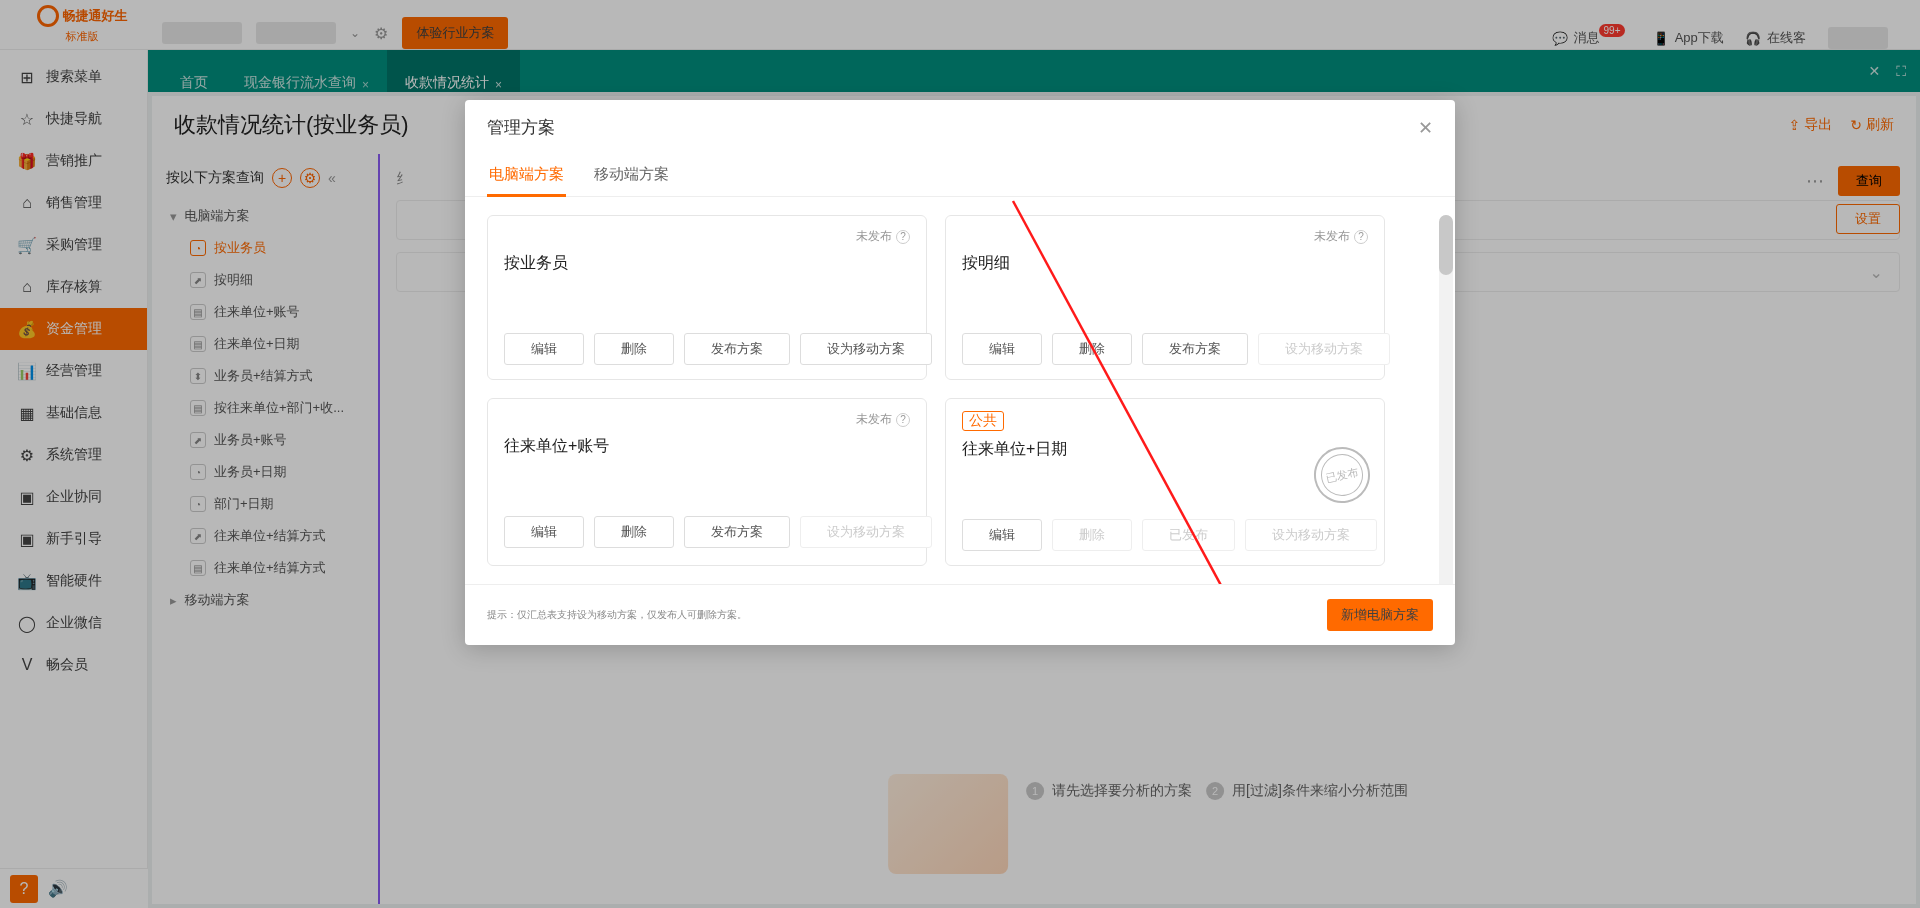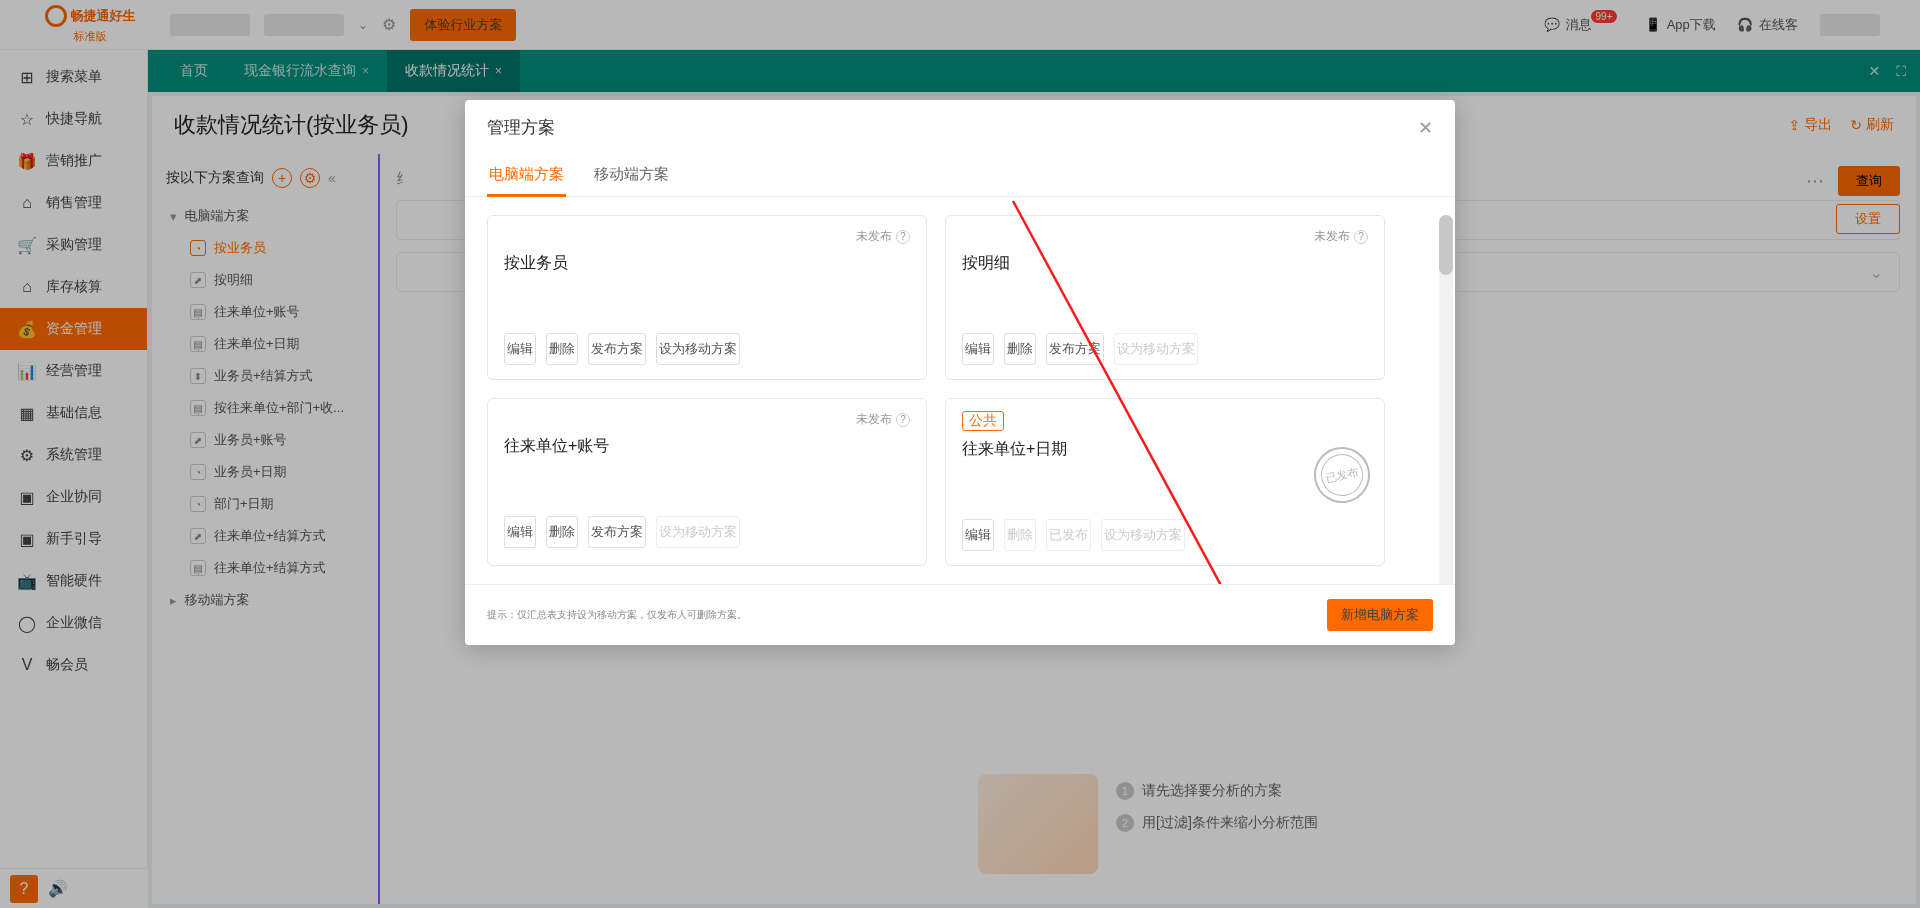--- a/index.html
+++ b/index.html
@@ -1,17 +1,17 @@
 <!DOCTYPE html>
 <html><head>
 <meta charset="utf-8">
 <style>
 *{box-sizing:border-box;margin:0;padding:0;font-family:"Microsoft YaHei",Arial,sans-serif}
 body{background:#f5f5f5;width:1920px;height:908px;overflow:hidden;position:relative;transform-origin:top left;transform:scale(1)}
-.topbar{height:50px;background:#fff;display:flex;align-items:center;border-bottom:1px solid #eee;padding:0 20px}
+.topbar{height:50px;background:#fff;display:flex;align-items:flex-end;border-bottom:1px solid #eee;padding:0 12px}
 .logo{width:140px;height:50px;display:flex;flex-direction:column;justify-content:center;align-items:center}
 .logo-img{width:22px;height:22px;border:3px solid #f60;border-radius:50%;display:inline-block;position:relative}
 .logo-txt{color:#f60;font-size:13px;font-weight:bold;margin-left:4px}
 .logo-sub{color:#f60;font-size:11px;margin-top:2px}
 .top-mid{flex:1;display:flex;align-items:center;gap:14px;padding-left:10px}
 .gray-pill{width:80px;height:22px;background:#e8e8e8;border-radius:3px}
 .drop-caret{color:#999;font-size:12px}
 .gear{color:#999;font-size:16px}
 .orange-btn{background:#ff6a00;color:#404040;padding:7px 14px;border:none;border-radius:3px;font-size:13px;cursor:pointer}
 .top-right{display:flex;align-items:center;gap:22px;padding-right:20px;color:#555;font-size:13px}
@@ -19,21 +19,21 @@
 .badge{background:#ff3b30;color:#fff;font-size:10px;border-radius:8px;padding:1px 5px;position:relative;top:-8px;left:-6px}
 .main{display:flex;height:calc(100% - 50px)}
 .sidebar{width:148px;background:#fff;border-right:1px solid #eee;padding-top:6px}
 .side-item{display:flex;align-items:center;gap:10px;padding:12px 18px;color:#444;font-size:14px;cursor:pointer}
 .side-item.active{background:#ff6a00;color:#fff}
 .side-icon{width:18px;height:18px;display:inline-flex;align-items:center;justify-content:center;font-size:16px}
 .side-bottom{position:absolute;bottom:0;left:0;width:148px;height:40px;background:#fff;display:flex;align-items:center;border-top:1px solid #eee}
 .side-bottom .sq{width:28px;height:28px;background:#ff6a00;border-radius:3px;margin:0 10px;display:flex;align-items:center;justify-content:center;color:#fff}
 .content{flex:1;display:flex;flex-direction:column;background:#eef1f1}
 .tabbar{height:42px;background:#008f7f;display:flex;align-items:center;padding-left:14px;color:#cfe8e4;font-size:14px}
-.tab{padding:0 18px;height:42px;display:flex;align-items:center;gap:6px;cursor:pointer}
+.tab{padding:0 18px;height:42px;display:flex;align-items:flex-end;gap:6px;cursor:pointer}
 .tab.active{background:#007568;color:#fff}
 .tab .x{font-size:12px;opacity:.8}
 .tabbar-right{margin-left:auto;display:flex;align-items:center;gap:16px;padding-right:14px;color:#cfe8e4}
 .page{flex:1;background:#fff;margin:4px;display:flex;flex-direction:column;position:relative}
 .page-head{display:flex;align-items:center;padding:14px 22px}
 .page-title{font-size:22px;color:#222}
 .page-actions{margin-left:auto;display:flex;gap:18px;color:#ff6a00;font-size:14px}
 .page-actions span{cursor:pointer;display:flex;align-items:center;gap:4px}
 .page-body{display:flex;flex:1}
 .left-panel{width:228px;border-right:2px solid #8b5cf6;padding:10px 0}
@@ -48,38 +48,38 @@
 .tree-icon{width:16px;height:16px;border:1px solid #ccc;border-radius:3px;display:inline-flex;align-items:center;justify-content:center;font-size:10px;color:#888}
 .tree-item.sel .tree-icon{border-color:#ff6a00;color:#ff6a00}
 .right-panel{flex:1;padding:16px;position:relative}
 .rp-more{color:#999;margin-left:auto;font-size:18px;letter-spacing:2px}
 .btn-query{background:#ff6a00;color:#000000;border:none;padding:6px 18px;border-radius:3px;font-size:13px;cursor:pointer}
 .btn-set{background:#fff;color:#ff6a00;border:1px solid #ff6a00;padding:5px 18px;border-radius:3px;font-size:13px;cursor:pointer;margin-top:8px}
 .rp-right-col{position:absolute;right:16px;top:12px;display:flex;flex-direction:column;align-items:flex-end}
 .accordion{border:1px solid #eee;border-radius:4px;margin-top:12px;height:40px;display:flex;align-items:center;justify-content:flex-end;padding-right:16px;color:#bbb}
 .hints{position:absolute;left:50%;bottom:30px;transform:translateX(-50%);display:flex;gap:18px;align-items:flex-start}
 .hint-box{width:120px;height:100px;background:linear-gradient(135deg,#ffd8b0,#ff9e55);border-radius:8px;opacity:.4}
-.hint-list{display:flex;flex-direction:column;gap:14px;padding-top:8px;font-size:14px;color:#666}
+.hint-list{display:flex;gap:14px;padding-top:8px;font-size:14px;color:#666}
 .hint-list .num{display:inline-flex;width:18px;height:18px;background:#c9c9c9;color:#fff;border-radius:50%;align-items:center;justify-content:center;font-size:11px;margin-right:8px}
 
 
 .overlay{position:fixed;inset:0;background:rgba(0,0,0,.28);display:flex;align-items:flex-start;justify-content:center;padding-top:100px;z-index:100}
 .modal{width:990px;background:#fff;border-radius:4px;box-shadow:0 4px 24px rgba(0,0,0,.2);display:flex;flex-direction:column;max-height:760px}
 .modal-head{display:flex;align-items:center;padding:16px 22px;font-size:17px;color:#333}
 .modal-head .close{margin-left:auto;color:#999;cursor:pointer;font-size:18px}
 .modal-tabs{display:flex;gap:26px;padding:0 22px;border-bottom:1px solid #eee;font-size:15px;color:#666}
 .mtab{padding:10px 2px;cursor:pointer}
 .mtab.active{color:#ff6a00;border-bottom:3px solid #ff6a00;margin-bottom:-1px}
 .modal-body{padding:18px 22px;display:flex;flex-wrap:wrap;gap:18px;overflow-y:auto;flex:1;position:relative}
 .card{width:440px;border:1px solid #e6e6e6;border-radius:6px;padding:12px 16px 14px;display:flex;flex-direction:column;position:relative}
 .card-top{display:flex;justify-content:flex-end;align-items:center;font-size:12px;color:#999;gap:4px}
 .card-top .pub-tag{border:1px solid #ff6a00;color:#ff6a00;border-radius:3px;padding:0 6px;font-size:14px;margin-right:auto}
 .card-title{font-size:16px;color:#222;margin-top:8px;min-height:70px}
 .card-acts{display:flex;gap:10px;margin-top:10px}
-.card-btn{flex:0 0 auto;border:1px solid #ddd;background:#fff;color:#555;padding:6px 2px;border-radius:3px;font-size:13px;cursor:pointer}
+.card-btn{flex:0 0 auto;border:1px solid #ddd;background:#fff;color:#555;padding:6px 26px;border-radius:3px;font-size:13px;cursor:pointer}
 .card-btn.disabled{color:#ccc;border-color:#eee;cursor:default}
 .stamp{position:absolute;right:14px;top:48px;width:56px;height:56px;border:2px solid #bbb;border-radius:50%;display:flex;align-items:center;justify-content:center;color:#bbb;font-size:11px;transform:rotate(-12deg)}
 .stamp::before{content:"";position:absolute;inset:5px;border:1px solid #bbb;border-radius:50%}
 .modal-scroll{position:absolute;right:2px;top:18px;width:14px;height:430px;background:#f2f2f2;border-radius:7px}
 .modal-scroll .thumb{width:14px;height:60px;background:#c8c8c8;border-radius:7px}
 .modal-foot{border-top:1px solid #eee;padding:14px 22px;display:flex;align-items:center}
 .modal-foot .tip{color:#888;font-size:10px}
 .modal-foot .add{margin-left:auto}
 
 

